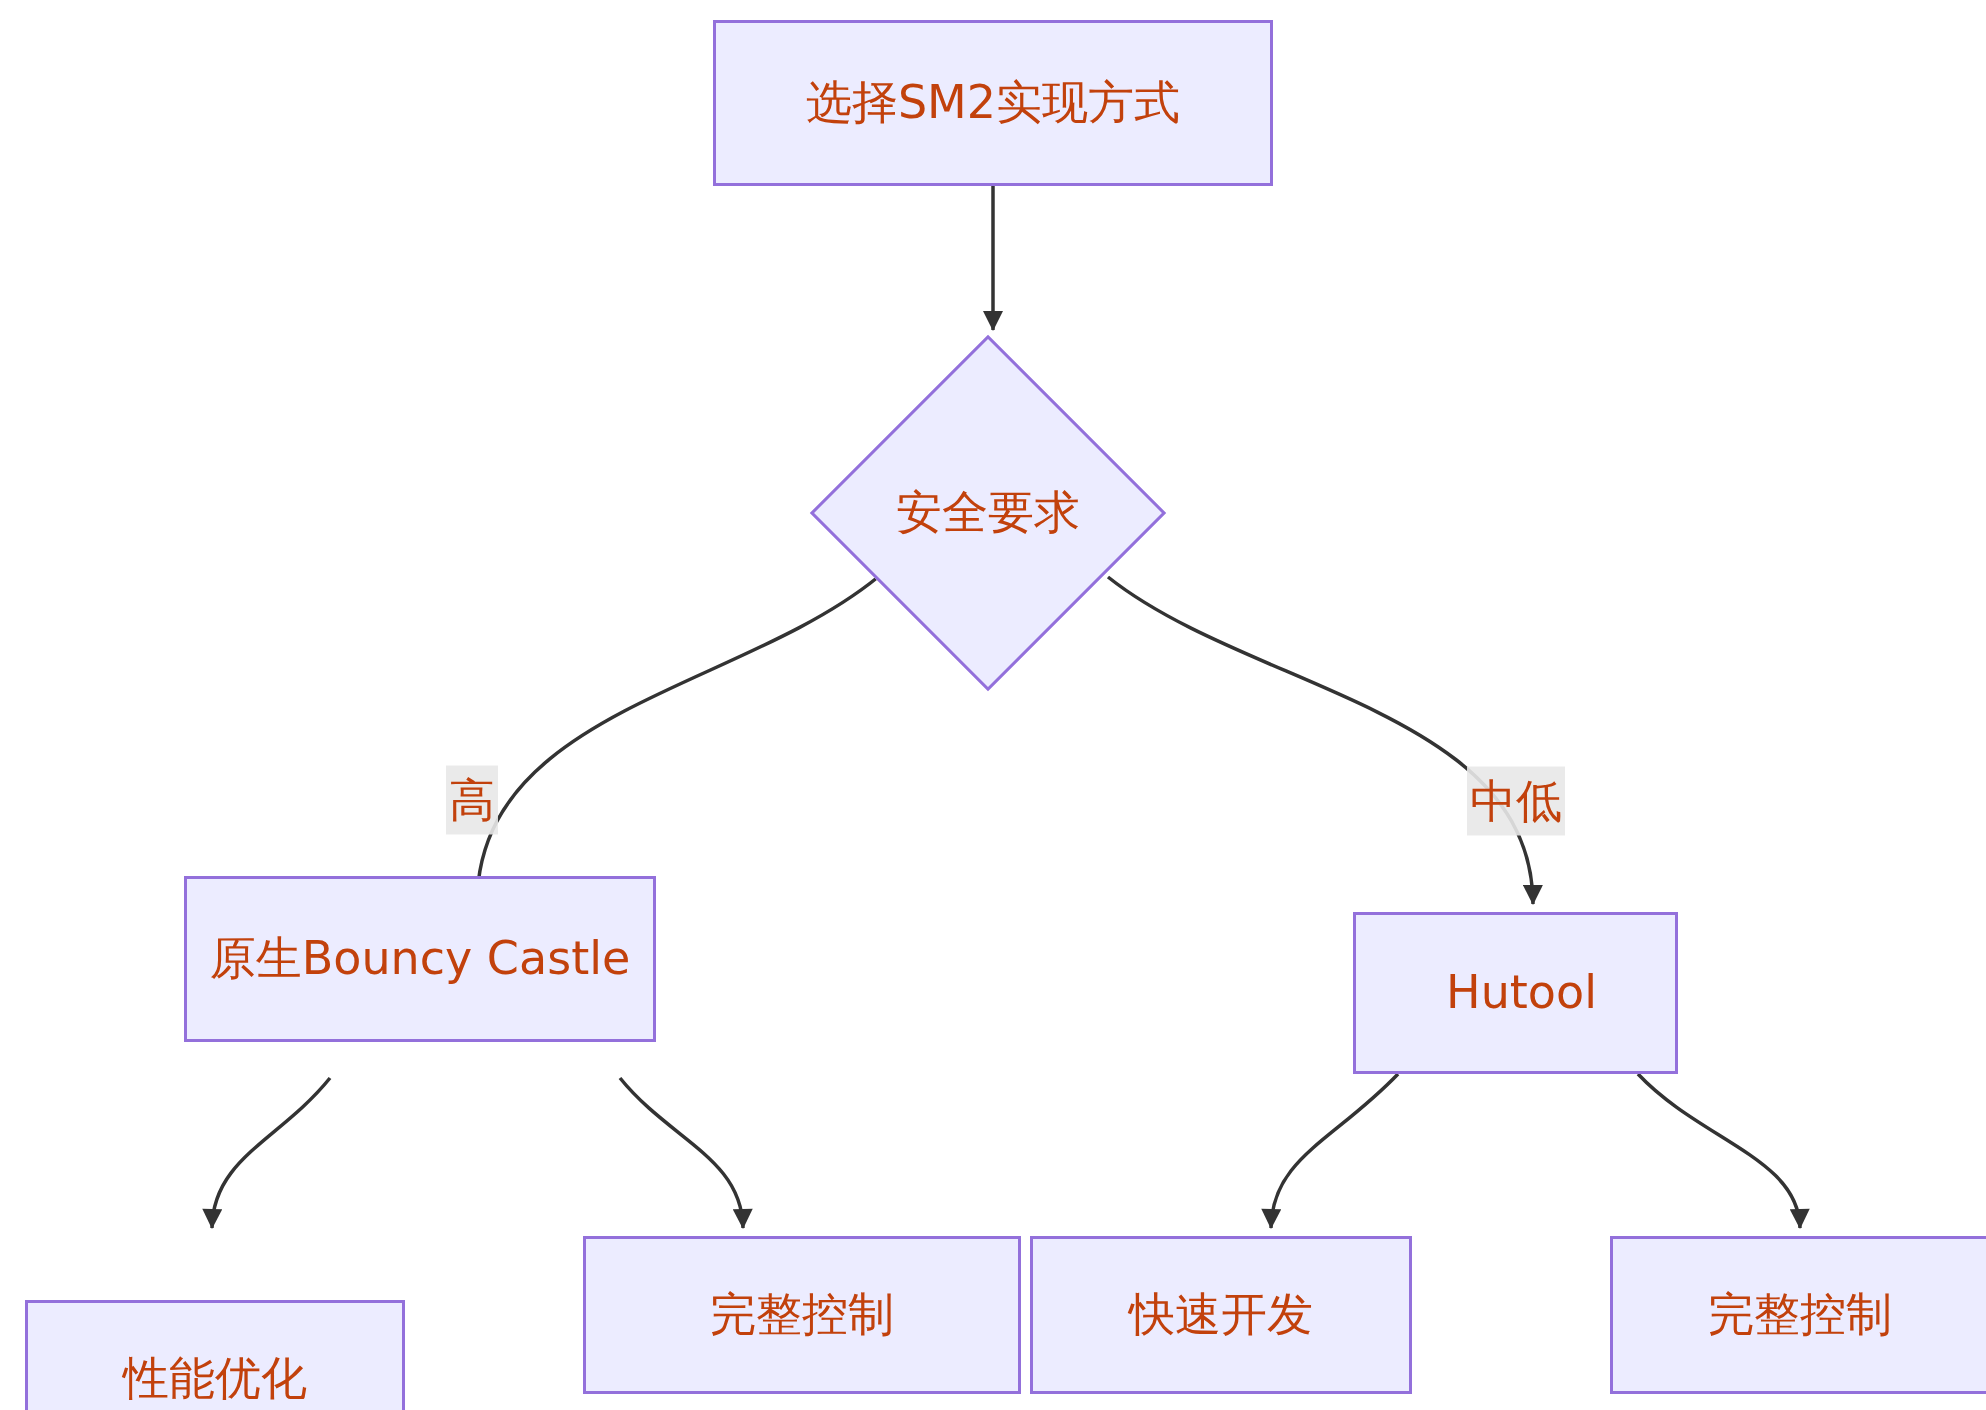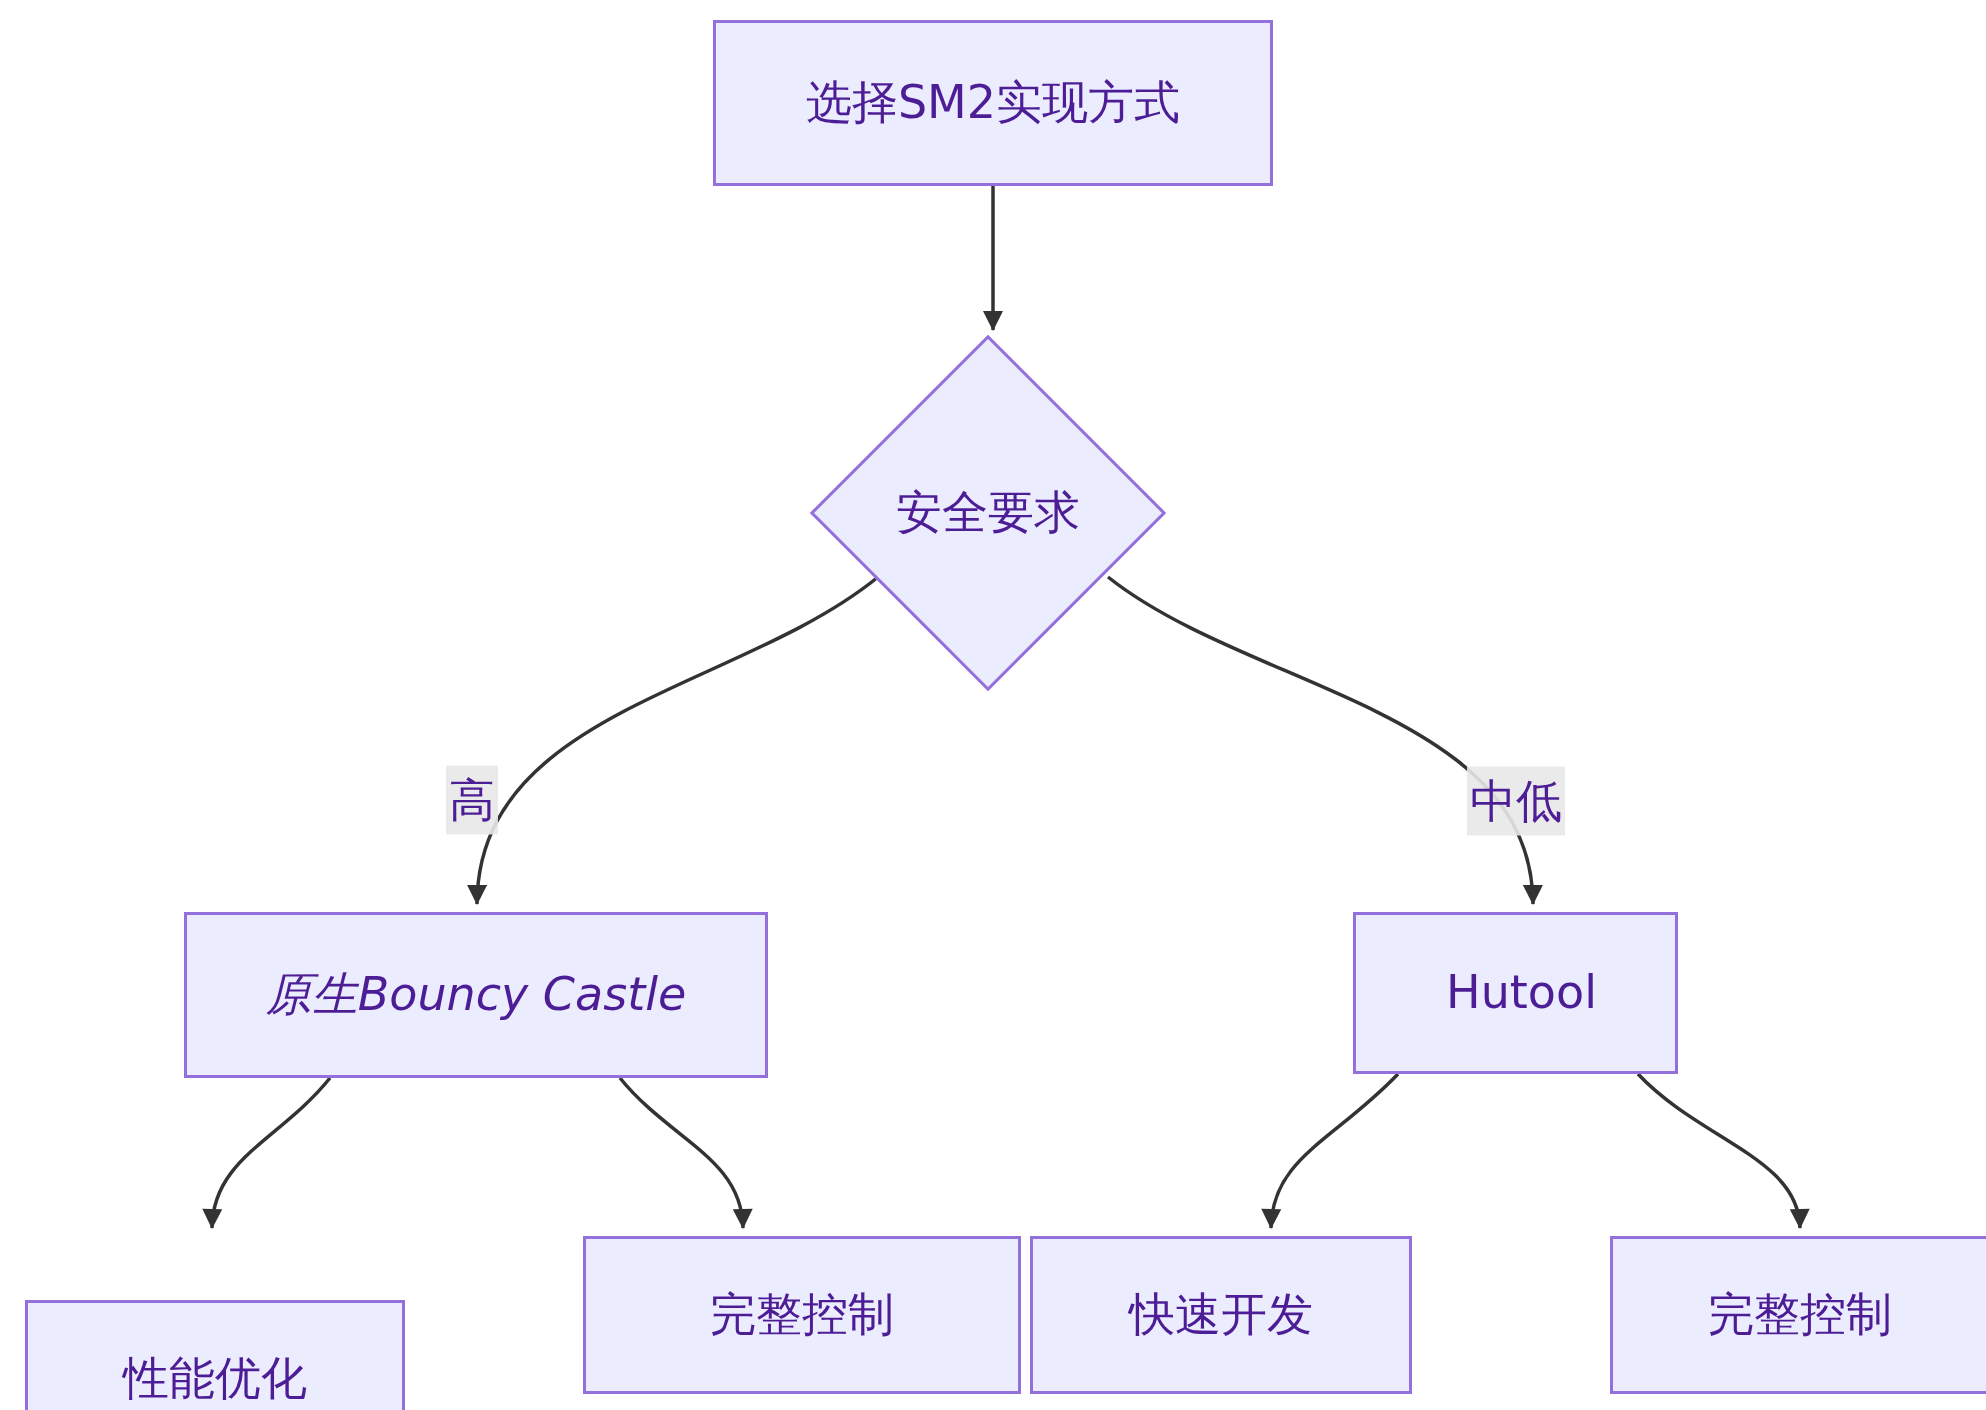--- a/index.html
+++ b/index.html
@@ -2,21 +2,21 @@
 <html><head>
 <meta charset="utf-8">
 <style>
   html, body { margin: 0; padding: 0; background: #ffffff; }
   .canvas {
     position: relative;
     width: 1986px;
     height: 1410px;
     background: #ffffff;
     font-family: "DejaVu Sans", "Liberation Sans", sans-serif;
-    color: #4c1d95;
+    color: #c2410c;
     overflow: hidden;
   }
   svg.edge-layer {
     position: absolute;
     left: 0; top: 0;
     width: 1986px; height: 1410px;
     z-index: 1;
   }
   svg.edge-layer path.edge {
     fill: none;
@@ -89,21 +89,21 @@
 
   <div class="node" style="left:713px; top:20px; width:560px; height:166px;">
     <span>选择SM2实现方式</span>
   </div>
 
   <div class="node-diamond" style="left:862px; top:387px; width:252px; height:252px;">
     <div class="diamond-shape"></div>
     <span class="diamond-label">安全要求</span>
   </div>
 
-  <div class="node" style="left:184px; top:912px; width:584px; height:166px;font-style:italic;">
+  <div class="node" style="left:184px; top:876px; width:472px; height:166px;">
     <span>原生Bouncy Castle</span>
   </div>
 
   <div class="node" style="left:1353px; top:912px; width:325px; height:162px;padding-left:12px;">
     <span>Hutool</span>
   </div>
 
   <div class="node" style="left:25px; top:1300px; width:380px; height:158px;">
     <span>性能优化</span>
   </div>

